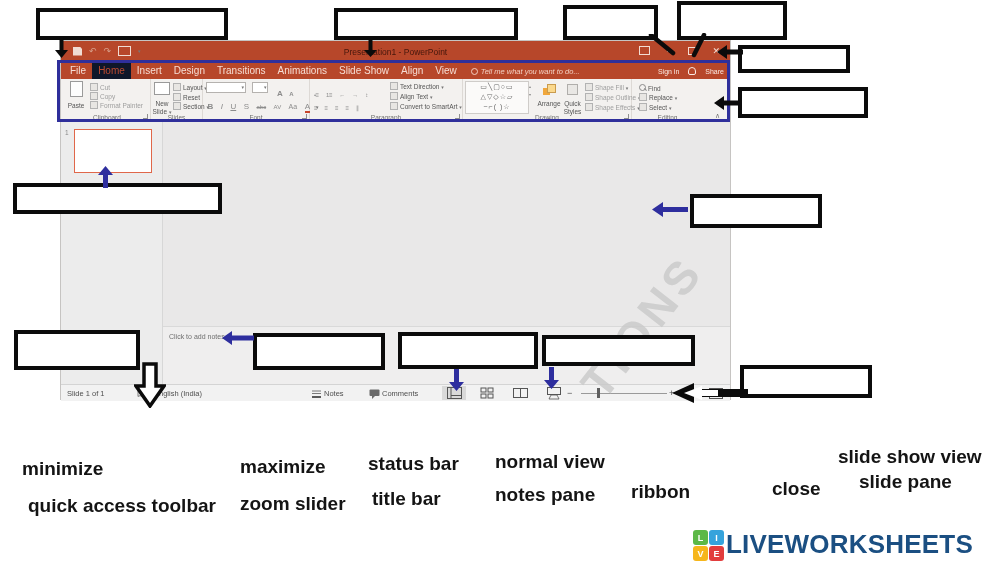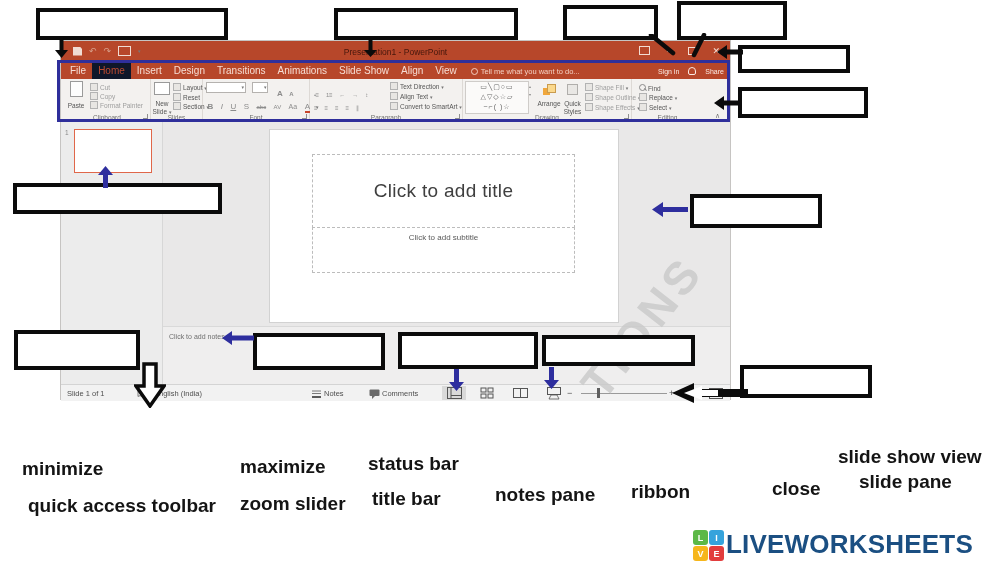--- a/index.html
+++ b/index.html
@@ -17,21 +17,21 @@
   .monico{width:11px;height:8px;border:1px solid #f0dcd3;}
   .wtitle{position:absolute;left:0;right:0;top:6px;text-align:center;font-size:8.5px;color:#45170c;}
   .wctl{position:absolute;top:5px;font-size:9px;color:#f2dcd2;line-height:10px;}
   .dispico{width:11px;height:9px;border:1px solid #f2dcd2;box-sizing:border-box;}
   .maxico{width:8px;height:8px;border:1px solid #f2dcd2;box-sizing:border-box;}
 
   .tabsrow{position:absolute;left:0;top:22px;right:0;height:16px;background:#B7472A;
            display:flex;align-items:stretch;padding-left:3px;}
   .tab{font-size:10px;color:#f6ddd4;padding:0 6px;line-height:16px;white-space:nowrap;}
   .tab.active{background:#0f172a;color:#BE4B2F;}
-  .tellme{display:flex;align-items:center;gap:3px;padding-left:8px;font-size:7.5px;color:#f3cfc1;white-space:nowrap;}
+  .tellme{display:flex;align-items:center;gap:3px;padding-left:8px;font-size:7.5px;color:#f3cfc1;white-space:nowrap;font-style:italic;}
   .bulb{width:5px;height:5px;border:1px solid #f3cfc1;border-radius:50%;}
   .acct{position:absolute;right:6px;top:0;height:16px;display:flex;gap:9px;align-items:center;font-size:7px;color:#fbe9e2;}
   .person{width:6px;height:6px;border:1px solid #fbe9e2;border-radius:50% 50% 2px 2px;}
 
   
   .rbody{position:absolute;left:0;top:38px;right:0;height:43px;background:#f3f1ef;}
   .grp{position:absolute;top:0;height:43px;border-right:1px solid #ddd9d5;box-sizing:border-box;}
   .glabel{position:absolute;bottom:1px;left:0;right:0;text-align:center;font-size:6.5px;color:#6e6e6e;}
   .lnch{position:absolute;right:2px;bottom:3px;width:4px;height:4px;border-right:1px solid #8f8f8f;border-bottom:1px solid #8f8f8f;}
   .bigbtn{position:absolute;top:2px;text-align:center;}
@@ -253,26 +253,20 @@
       </div>
 
       <span class="collapse">∧</span>
     </div>
 
     <div class="content">
       <div class="nav">
         <span class="tnum">1</span>
         <div class="thumb"></div>
       </div>
-      <div class="editor">
-        <div class="slide">
-          <div class="ph t">Click to add title</div>
-          <div class="ph s">Click to add subtitle</div>
-        </div>
-      </div>
       <div class="notesp">
         <span class="notesph">Click to add notes</span>
       </div>
     </div>
 
     <div class="sbar">
       <span class="sit" style="left:6px">Slide 1 of 1</span>
       <svg class="sit" style="left:76px;top:4px" width="13" height="9">
         <path d="M6,1.5 C4,0.5 2,0.5 1,1.5 L1,7.5 C2,6.5 4,6.5 6,7.5 Z M7,1.5 C9,0.5 11,0.5 12,1.5 L12,7.5 C11,6.5 9,6.5 7,7.5 Z" fill="none" stroke="#5a5a5a" stroke-width="0.8"></path>
       </svg>
@@ -388,20 +382,21 @@
     <polygon points="4,12 26,2 26,8 80,8 80,16 26,16 26,22" fill="#0b0b0b"></polygon>
     <polygon points="16,12 34,5 34,9 50,9 50,15 34,15 34,19" fill="#ffffff"></polygon>
   </svg>
 
   <span class="wb" style="left:22px;top:458px">minimize</span>
   <span class="wb" style="left:28px;top:495px">quick access toolbar</span>
   <span class="wb" style="left:240px;top:456px">maximize</span>
   <span class="wb" style="left:240px;top:493px">zoom slider</span>
   <span class="wb" style="left:368px;top:453px">status bar</span>
   <span class="wb" style="left:372px;top:488px">title bar</span>
+  <span class="wb" style="left:495px;top:451px">normal view</span>
   <span class="wb" style="left:495px;top:484px">notes pane</span>
   <span class="wb" style="left:631px;top:481px">ribbon</span>
   <span class="wb" style="left:772px;top:478px">close</span>
   <span class="wb" style="left:838px;top:446px">slide show view</span>
   <span class="wb" style="left:859px;top:471px">slide pane</span>
 
   <span class="lgsq" style="left:693px;top:530px;background:#5cb847">L</span>
   <span class="lgsq" style="left:709px;top:530px;background:#35a3dc">I</span>
   <span class="lgsq" style="left:693px;top:546px;background:#f6b61b">V</span>
   <span class="lgsq" style="left:709px;top:546px;background:#e23d3d">E</span>

